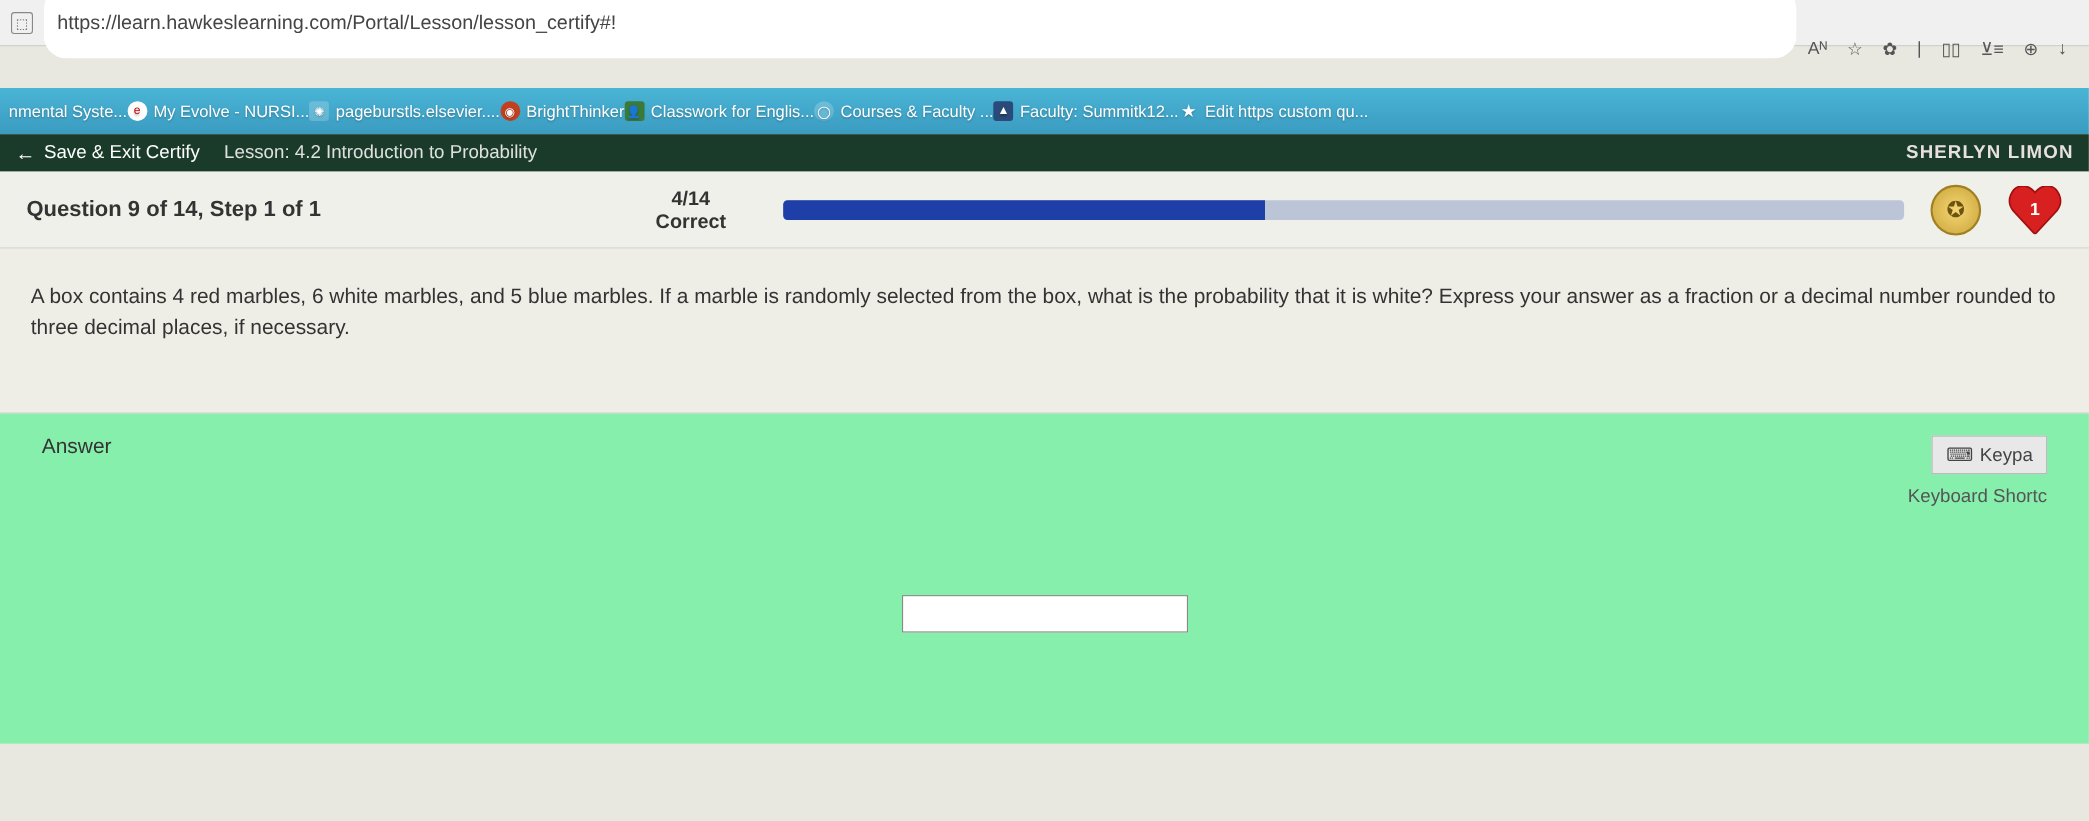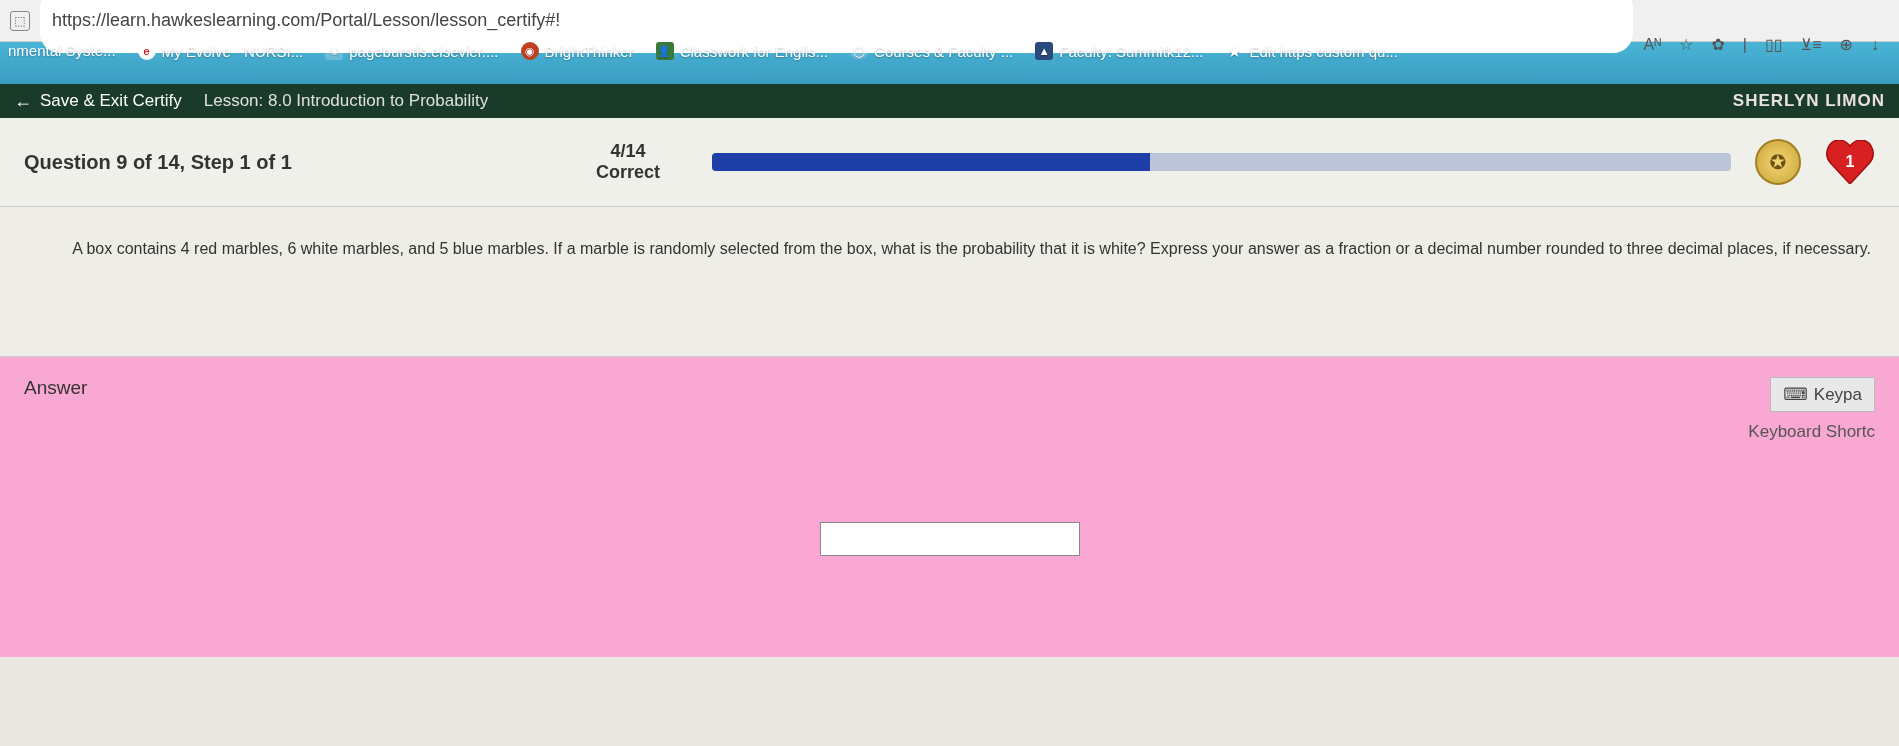--- a/index.html
+++ b/index.html
@@ -3,45 +3,45 @@
 <meta charset="utf-8">
 <style>
 * { margin: 0; padding: 0; box-sizing: border-box; font-family: Arial, sans-serif; }
 body { width: 1899px; height: 746px; overflow: hidden; background: #e8e8e0; }
 
 .addr-bar { height: 42px; background: #f0f0f0; display: flex; align-items: center; padding: 0 10px; gap: 10px; border-bottom: 1px solid #ccc; }
 .addr-icon { width: 20px; height: 20px; border: 1px solid #888; border-radius: 3px; display: flex; align-items: center; justify-content: center; font-size: 12px; color: #555; }
 .addr-url { flex: 1; font-size: 18px; color: #444; background: #fff; padding: 22px 12px; border-radius: 20px; }
 .addr-right { display: flex; gap: 18px; align-items: center; color: #555; font-size: 16px; padding-right: 10px; margin-top: 48px; }
 
-.bookmarks { height: 42px; background: linear-gradient(180deg,#4ab5d6,#3a9bc0); display: flex; align-items: flex-start; padding: 0 8px; gap: 22px; color: #fff; font-size: 15px; overflow: hidden; }
+.bookmarks { height: 42px; background: linear-gradient(180deg,#4ab5d6,#3a9bc0); display: flex; align-items: center; padding: 0 8px; color: #fff; font-size: 15px; overflow: hidden; margin-top: 38px; }
 .bookmark { display: flex; align-items: center; gap: 6px; white-space: nowrap; cursor: pointer; text-shadow: 0 1px 2px rgba(0,0,0,0.3); }
 .bk-icon { width: 18px; height: 18px; border-radius: 3px; display: inline-flex; align-items: center; justify-content: center; font-size: 11px; background: rgba(255,255,255,0.2); }
 
 .lesson-bar { height: 34px; background: #1a3b2a; display: flex; align-items: center; justify-content: space-between; padding: 0 14px; color: #fff; font-size: 17px; }
 .lesson-left { display: flex; align-items: center; gap: 22px; }
 .save-exit { display: flex; align-items: center; gap: 8px; cursor: pointer; }
 .arrow-left { font-size: 18px; }
 .lesson-title { color: #e0e0e0; }
 .username { font-weight: bold; letter-spacing: 1px; color: #e8e0e0; text-align: right; }
 
-.progress-row { height: 89px; background: #f0f0eb; display: flex; align-items: center; padding: 0 24px; gap: 24px; border-bottom: 1px solid #ccc; }
+.progress-row { height: 70px; background: #f0f0eb; display: flex; align-items: center; padding: 0 24px; gap: 24px; border-bottom: 1px solid #ccc; }
 .question-label { font-size: 20px; font-weight: bold; color: #333; flex: 0 0 520px; }
 .correct-block { text-align: center; font-size: 18px; font-weight: bold; color: #333; flex: 0 0 120px; }
 .correct-top { display: block; }
 .progress-bar-wrap { flex: 1; height: 18px; background: #bcc5d8; border-radius: 4px; position: relative; }
 .progress-fill { height: 100%; background: #1e3ea8; border-radius: 4px 0 0 4px; }
 .coin { width: 46px; height: 46px; border-radius: 50%; background: radial-gradient(circle,#f5d574,#c9a539); border: 2px solid #a08020; display: flex; align-items: center; justify-content: center; font-size: 20px; color: #6a5410; }
 .heart { width: 50px; height: 44px; position: relative; display: flex; align-items: center; justify-content: center; }
 .heart svg { width: 50px; height: 44px; }
 .heart-num { position: absolute; color: #fff; font-weight: bold; font-size: 16px; }
 
-.question-body { padding: 30px 28px 40px; background: #efeee6; color: #333; font-size: 16px; line-height: 1.5; border-bottom: 1px solid #ccc; min-height: 150px; text-align: right; }
+.question-body { padding: 30px 28px 40px; background: #efeee6; color: #333; font-size: 19px; line-height: 1.5; border-bottom: 1px solid #ccc; min-height: 150px; }
 
-.answer-section { padding: 20px 24px; background: #f9a8d4; position: relative; min-height: 300px; }
+.answer-section { padding: 20px 38px; background: #86efac; position: relative; min-height: 300px; }
 .answer-header { display: flex; justify-content: space-between; align-items: flex-start; }
 .answer-left { }
 .answer-title { font-size: 19px; color: #333; margin-bottom: 4px; }
 .answer-hint { font-size: 18px; color: #2a6a8a; cursor: pointer; }
 .answer-right { text-align: right; }
 .keypad-btn { background: #e8e8e8; border: 1px solid #bbb; padding: 6px 12px; font-size: 17px; color: #444; display: inline-flex; align-items: center; gap: 6px; cursor: pointer; }
 .kb-shortcut { font-size: 17px; color: #555; margin-top: 10px; }
 
 .answer-input-row { margin-top: 80px; text-align: center; }
 .answer-input { width: 260px; height: 34px; border: 1px solid #888; background: #fff; font-size: 16px; padding: 4px 8px; }
@@ -97,21 +97,21 @@
     <span>Edit https custom qu...</span>
   </div>
 </div>
 
 <div class="lesson-bar">
   <div class="lesson-left">
     <div class="save-exit">
       <span class="arrow-left">←</span>
       <span>Save &amp; Exit Certify</span>
     </div>
-    <div class="lesson-title">Lesson: 8.0 Introduction to Probability</div>
+    <div class="lesson-title">Lesson: 4.2 Introduction to Probability</div>
   </div>
   <div class="username">SHERLYN LIMON</div>
 </div>
 
 <div class="progress-row">
   <div class="question-label">Question 9 of 14, Step 1 of 1</div>
   <div class="correct-block">
     <span class="correct-top">4/14</span>
     <span>Correct</span>
   </div>

